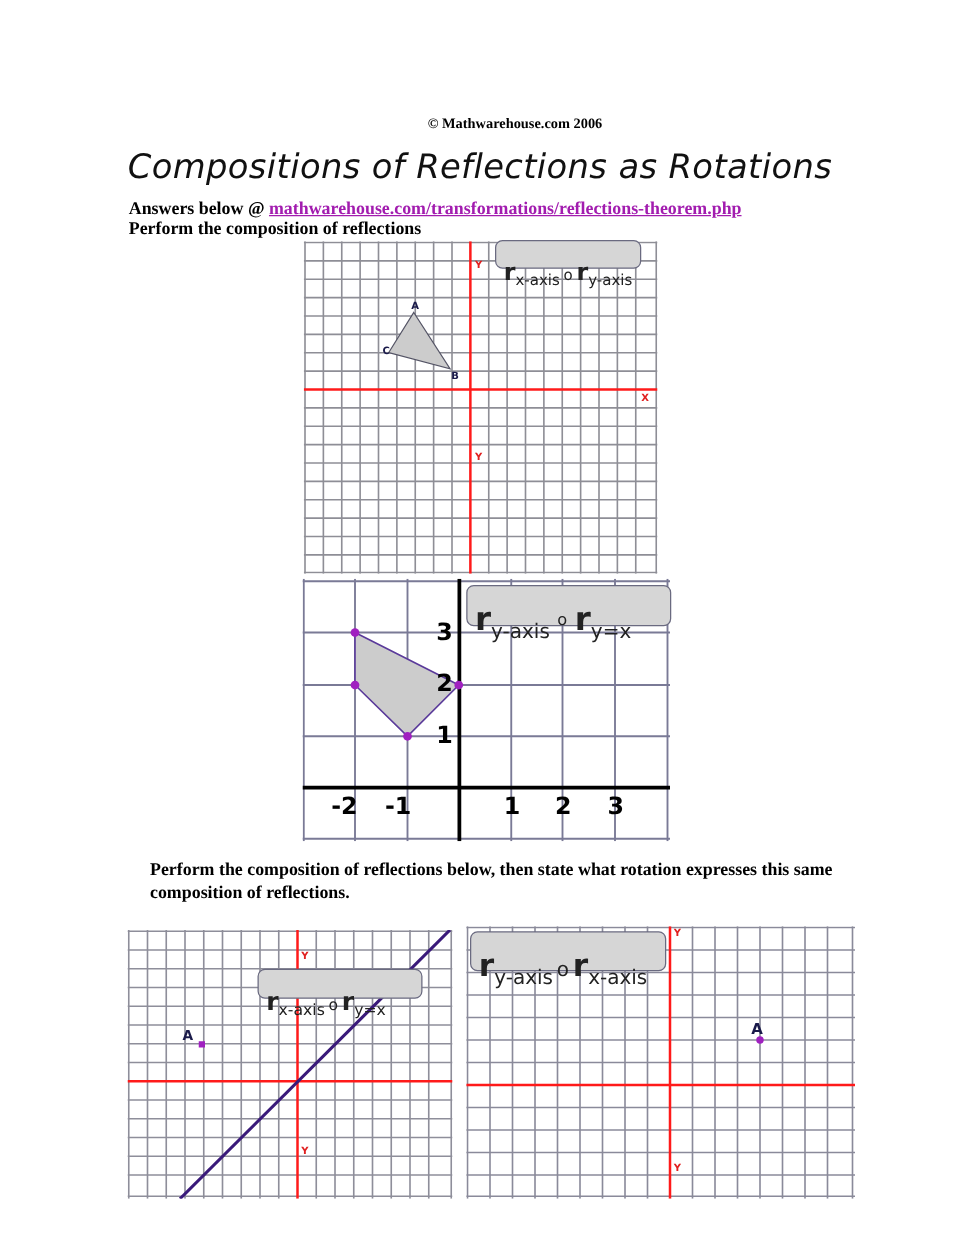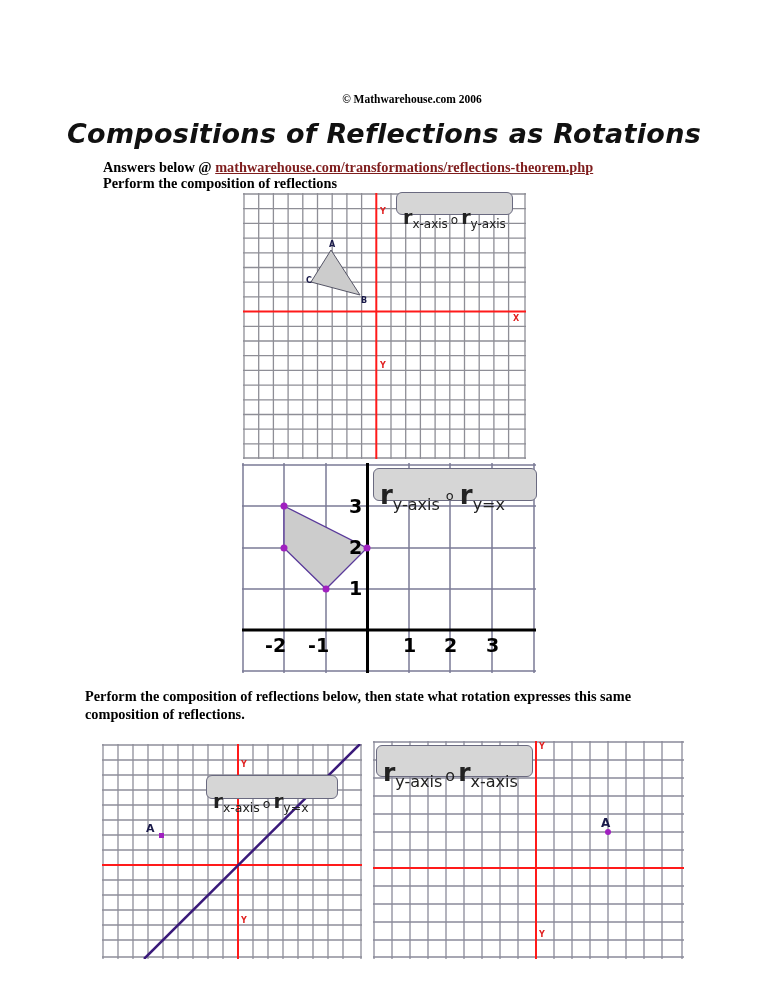--- a/index.html
+++ b/index.html
@@ -1,25 +1,25 @@
 <!DOCTYPE html>
 <html><head>
   <meta charset="utf-8">
   <style>
     html, body { margin: 0; padding: 0; background: #ffffff; }
     body { width: 768px; height: 994px; position: relative; overflow: hidden;
            font-family: "Liberation Serif", serif; color: #000; }
     .abs { position: absolute; }
     .copyright { left: 0; width: 768px; top: 93px; text-align: center; font-size: 11.5px; font-weight: bold; margin-left: 28px; }
     .title { left: 0; width: 768px; top: 118px; text-align: center; font-size: 27px;
-             font-family: "DejaVu Sans", sans-serif; font-style: italic; font-weight: bold; letter-spacing: 0.3px; color:#111; }
+             font-family: "DejaVu Sans", sans-serif; font-style: italic; font-weight: normal; letter-spacing: 0.3px; color:#111; }
     .line1 { left: 103px; top: 159px; font-size: 14.3px; font-weight: bold; white-space: nowrap; }
-    .line1 a { color: #7f1d1d; text-decoration: underline; }
+    .line1 a { color: #a21caf; text-decoration: underline; }
     .line2 { left: 103px; top: 175px; font-size: 14.3px; font-weight: bold; white-space: nowrap; }
-    .para { left: 85px; top: 687px; width: 560px; font-size: 14.3px; font-weight: bold; line-height: 18px; }
+    .para { left: 120px; top: 687px; width: 560px; font-size: 14.3px; font-weight: bold; line-height: 18px; }
     .graph { position: absolute; background: #fff; }
     .graph svg { display: block; }
     .label-box { position: absolute; background: #d6d6d6; border: 1.5px solid #6a6a80; border-radius: 6px;
                  font-family: "DejaVu Sans", sans-serif; color: #222; white-space: nowrap; display:flex; align-items:baseline; }
     .label-box .r { font-weight: bold; }
     .label-box .sub { position: relative; top: 0.35em; margin-top: 20px; }
     .label-box .o { margin: 0 3px; }
   </style>
 </head>
 <body>

